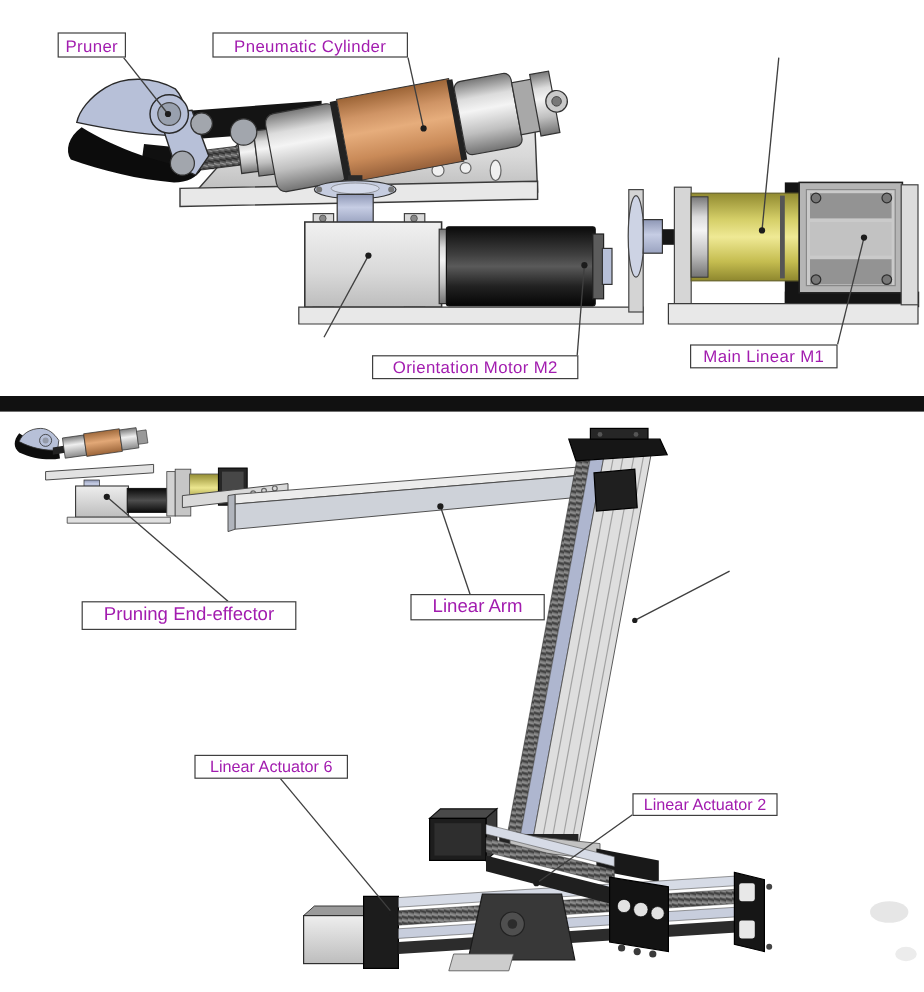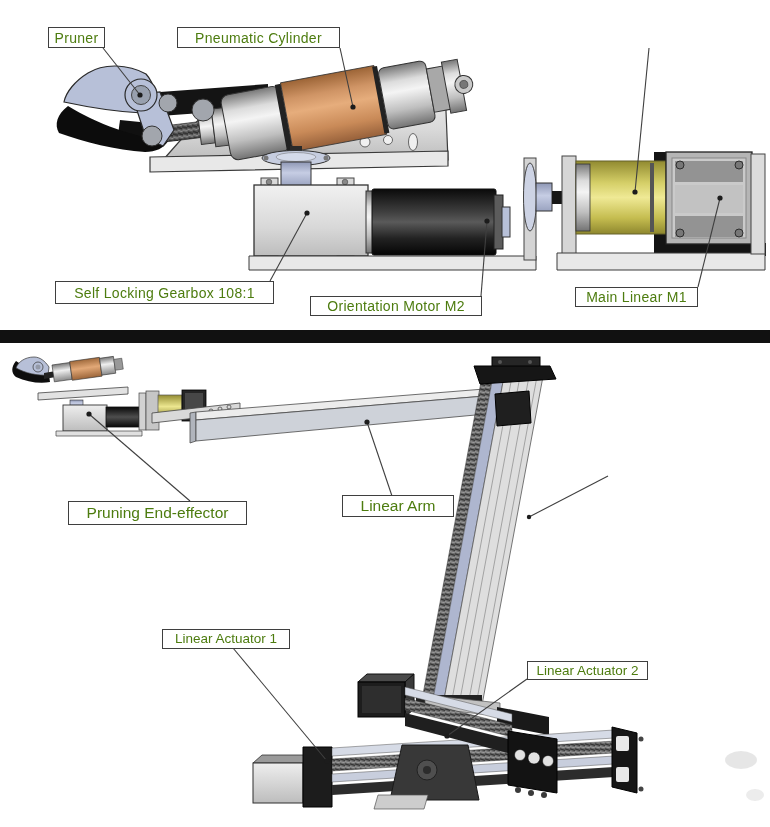--- a/index.html
+++ b/index.html
@@ -1,21 +1,21 @@
 <!DOCTYPE html>
 <html><head>
 <meta charset="utf-8">
 <style>
   html,body{margin:0;padding:0;background:#fff;}
   .canvas{position:relative;width:770px;height:827px;background:#ffffff;overflow:hidden;
           font-family:"Liberation Sans",sans-serif;}
   .panel{position:absolute;left:0;}
   .divider{position:absolute;left:0;top:330px;width:770px;height:13px;background:#111;}
   .callout{position:absolute;display:flex;align-items:center;justify-content:center;
-           background:#ffffff;border:1px solid #3f3f3f;color:#4d7c0f;white-space:nowrap;
+           background:#ffffff;border:1px solid #3f3f3f;color:#a21caf;white-space:nowrap;
            box-sizing:border-box;line-height:1;}
   .ct{font-size:14px;letter-spacing:0.3px;}
   .cb{font-size:15.5px;}
   .cb.small{font-size:13.5px;}
   svg{display:block;}
 </style>
 </head>
 <body>
 
 <div class="canvas">
@@ -322,21 +322,20 @@
         <circle cx="529" cy="174" r="2.2" fill="#1c1c1c" stroke="none"></circle>
       <line x1="233" y1="305" x2="327" y2="418"></line>
         <circle cx="327" cy="418" r="2.6" fill="#1c1c1c" stroke="none"></circle>
       <line x1="527" y1="336" x2="447" y2="393"></line>
         <circle cx="447" cy="393" r="2.6" fill="#1c1c1c" stroke="none"></circle>
     </g>
   </svg>
 
   <div class="callout ct" style="left:48px;top:27px;width:57px;height:21px">Pruner</div>
   <div class="callout ct" style="left:177px;top:27px;width:163px;height:21px">Pneumatic Cylinder</div>
-  <div class="callout ct" style="left:55px;top:281px;width:219px;height:23px">Self Locking Gearbox 108:1</div>
   <div class="callout ct" style="left:310px;top:296px;width:172px;height:20px">Orientation Motor M2</div>
   <div class="callout ct" style="left:575px;top:287px;width:123px;height:20px">Main Linear M1</div>
 
   <div class="callout cb" style="left:68px;top:501px;width:179px;height:24px">Pruning End-effector</div>
   <div class="callout cb" style="left:342px;top:495px;width:112px;height:22px">Linear Arm</div>
-  <div class="callout cb small" style="left:162px;top:629px;width:128px;height:20px">Linear Actuator 1</div>
+  <div class="callout cb small" style="left:162px;top:629px;width:128px;height:20px">Linear Actuator 6</div>
   <div class="callout cb small" style="left:527px;top:661px;width:121px;height:19px">Linear Actuator 2</div>
 </div>
 
 </body></html>

